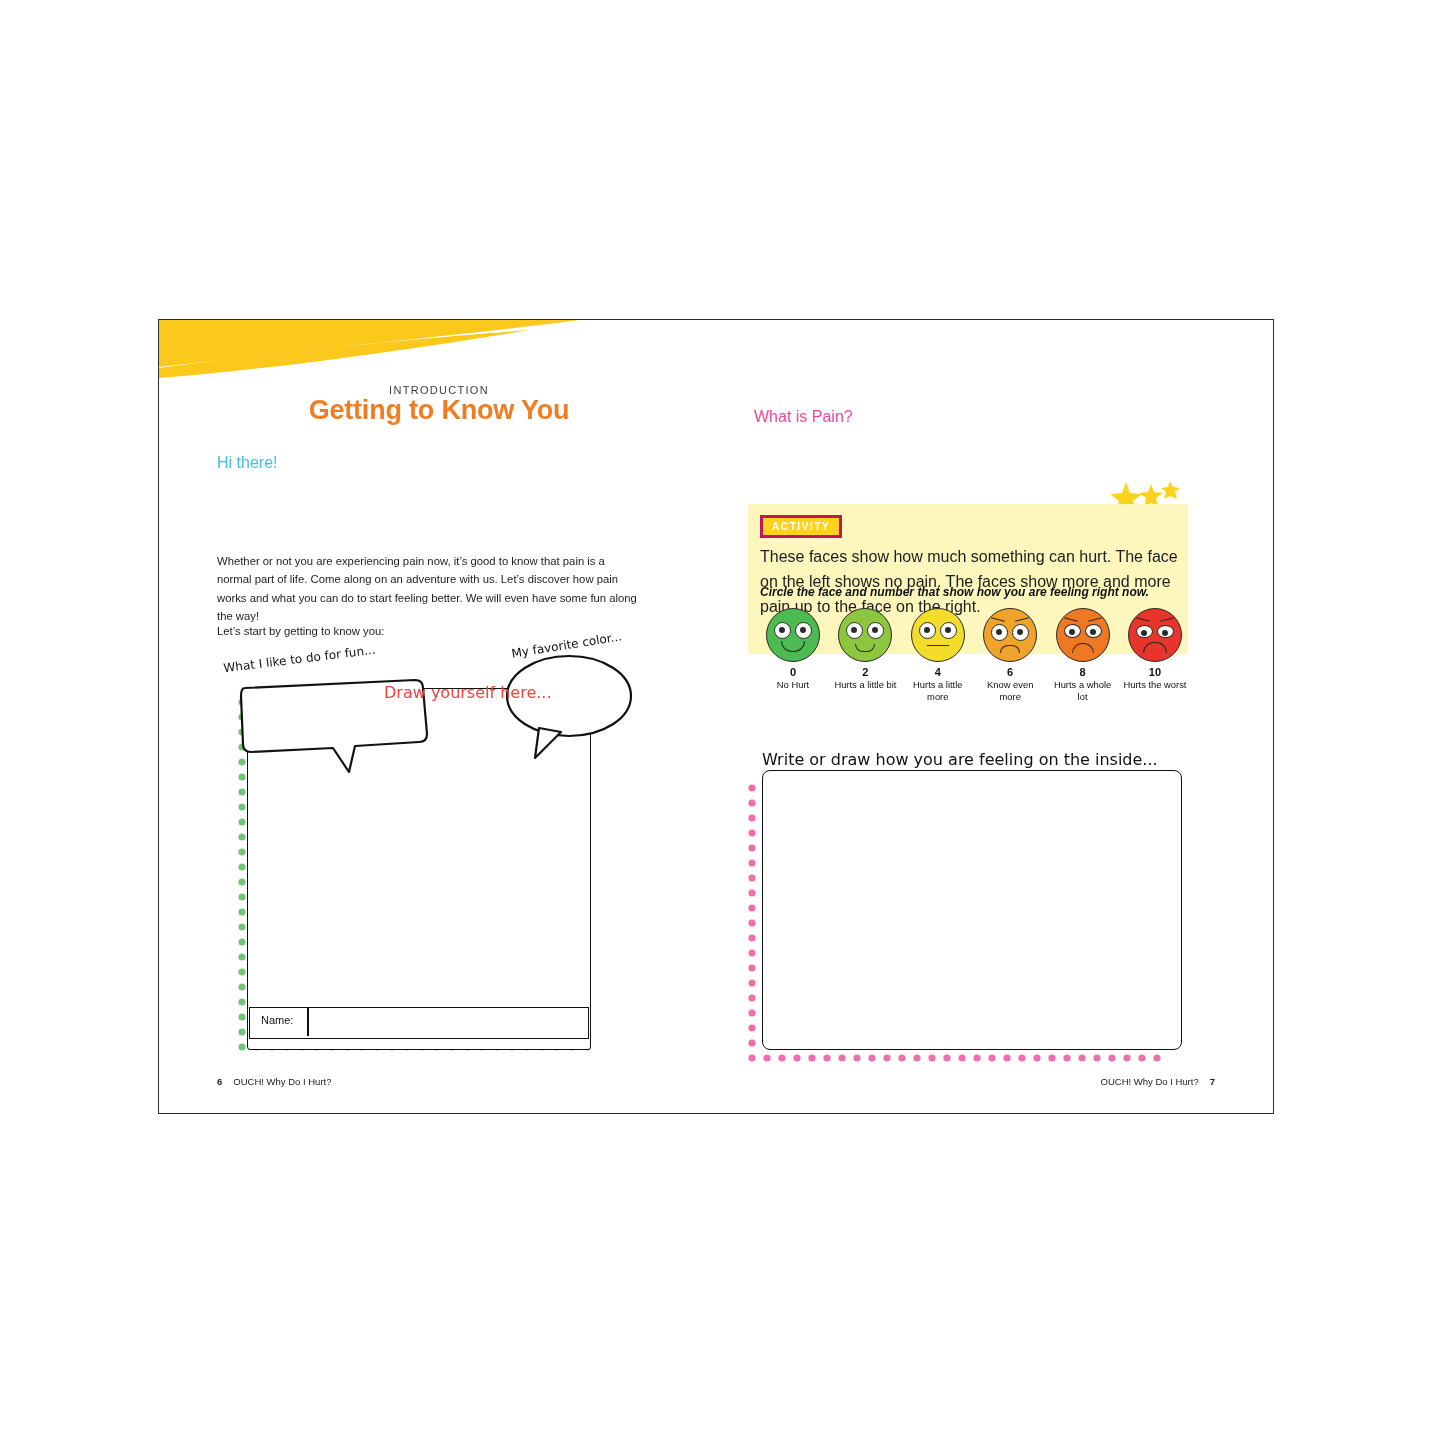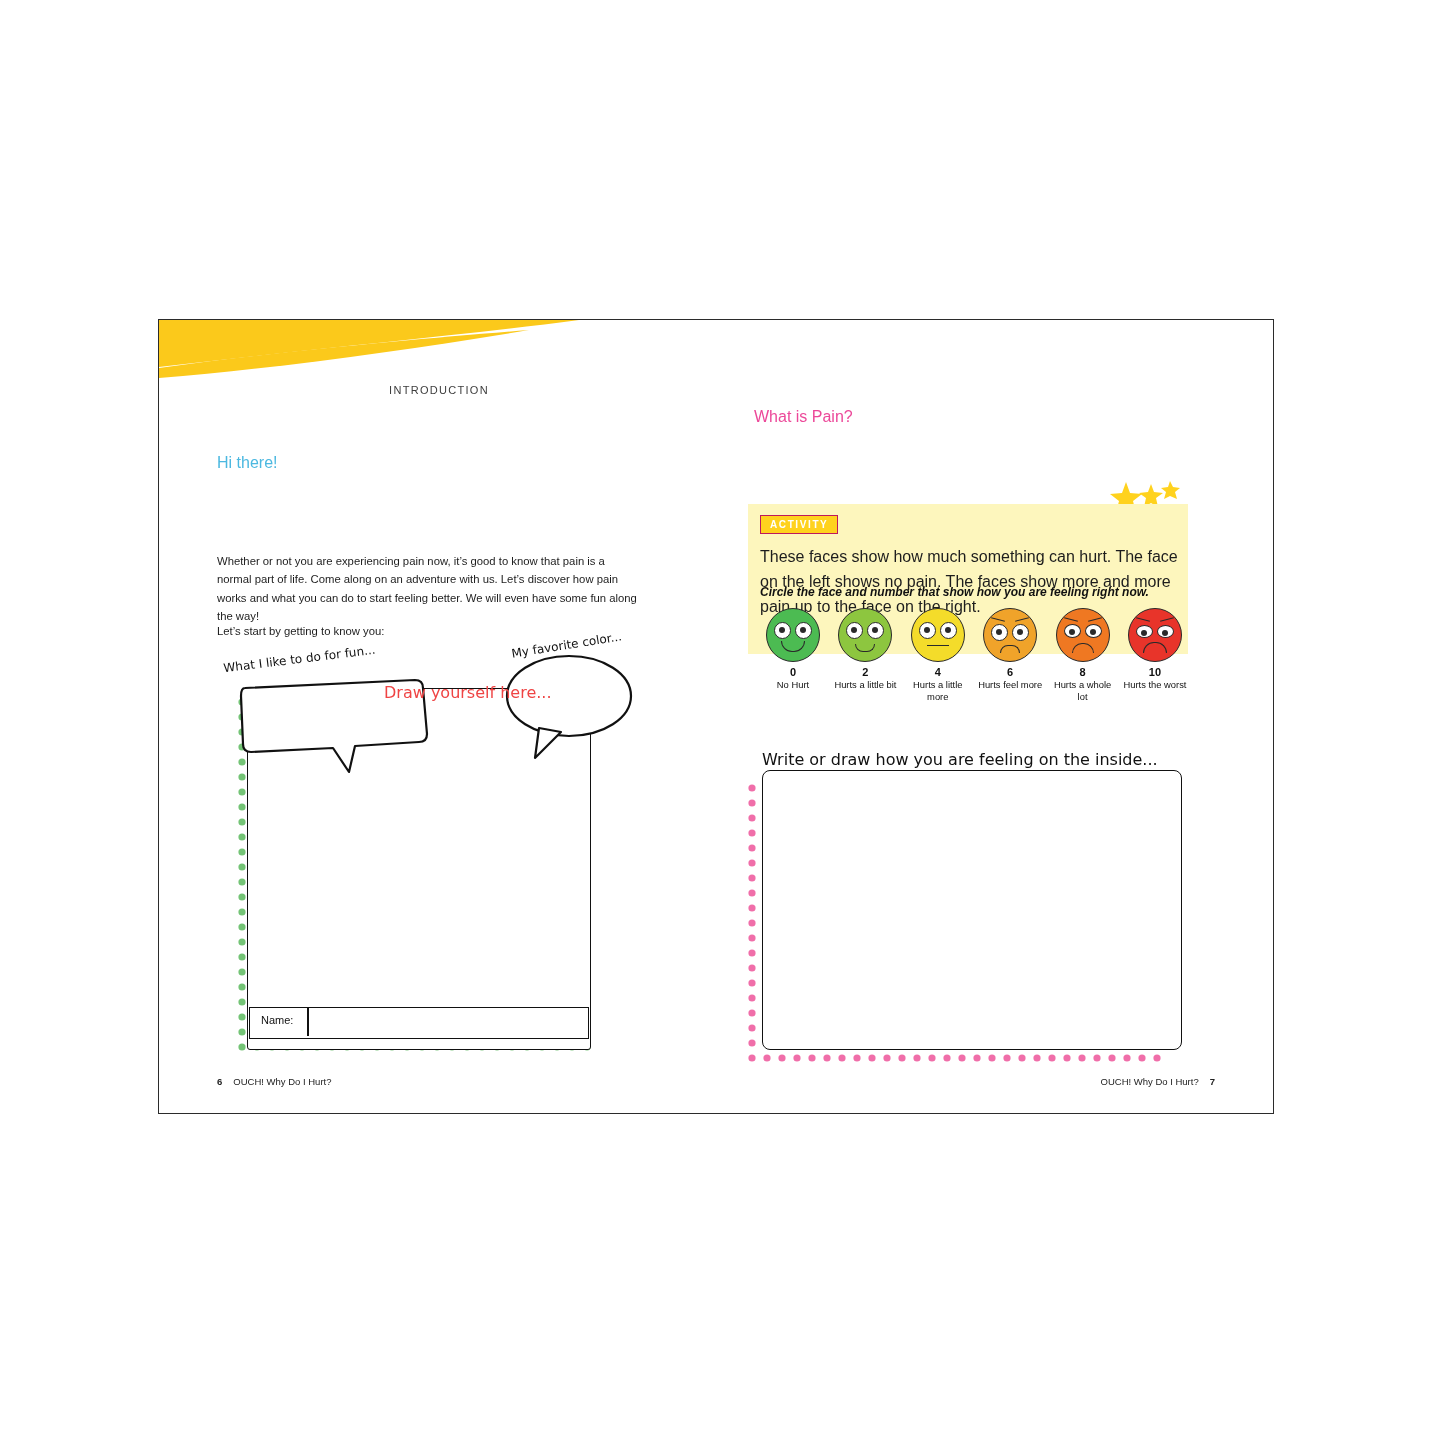--- a/index.html
+++ b/index.html
@@ -180,21 +180,21 @@
   }
   .activity-tag {
     position: absolute;
     left: 12px; top: 11px;
     background: #ffd21e;
     color: #ffffff;
     font-size: 10px;
     font-weight: bold;
     letter-spacing: 1.6px;
     padding: 3px 9px 3px 9px;
-    border: 1px solid #be185d;
+    border: 3px solid #be185d;
   }
   .activity-text {
     position: absolute;
     left: 12px; top: 41px;
     width: 420px;
     font-size: 16px;
     line-height: 1.55;
     color: #1d1d1d;
   }
   .activity-instr {
@@ -319,20 +319,21 @@
     <div class="swoosh-wrap">
       <svg width="560" height="60" viewBox="0 0 560 60">
         <path d="M0,0 L420,0 C300,16 140,30 0,47 Z" fill="#fbc91b"></path>
         <path d="M0,48 C130,30 270,18 370,10 C250,30 120,48 0,58 Z" fill="#fbc91b"></path>
       </svg>
     </div>
 
     <div class="page-left">
 
       <div class="eyebrow">INTRODUCTION</div>
+      <div class="title-main">Getting to Know You</div>
 
       <div class="h-hi">Hi there!</div>
 
       <div class="body-p p2">Whether or not you are experiencing pain now, it’s good to know that pain is a normal part of life. Come along on an adventure with us. Let’s discover how pain works and what you can do to start feeling better. We will even have some fun along the way!</div>
       <div class="body-p p3">Let’s start by getting to know you:</div>
 
       <svg class="draw-area" style="left:78px; top:352px; width:360px; height:390px;" viewBox="0 0 360 390">
         <g fill="#74c476">
           <circle cx="5" cy="30" r="3.6"></circle>
             <circle cx="5" cy="45" r="3.6"></circle>
@@ -473,21 +474,21 @@
                 <div class="brow r"></div>
               <div class="eye l" style="top:15px;">
                   <div class="pupil"></div>
                 </div>
               <div class="eye r" style="top:15px;">
                   <div class="pupil"></div>
                 </div>
               <div class="mouth frown" style="width:18px;height:7px;"></div>
             </div>
             <div class="face-num">6</div>
-            <div class="face-lab">Hurts feel more</div>
+            <div class="face-lab">Know even more</div>
           </div>
 
           <div class="face-cell">
             <div class="face" style="background:#ef7822;">
               <div class="brow l"></div>
                 <div class="brow r"></div>
               <div class="eye l" style="top:15px;height:12px;">
                   <div class="pupil"></div>
                 </div>
               <div class="eye r" style="top:15px;height:12px;">

